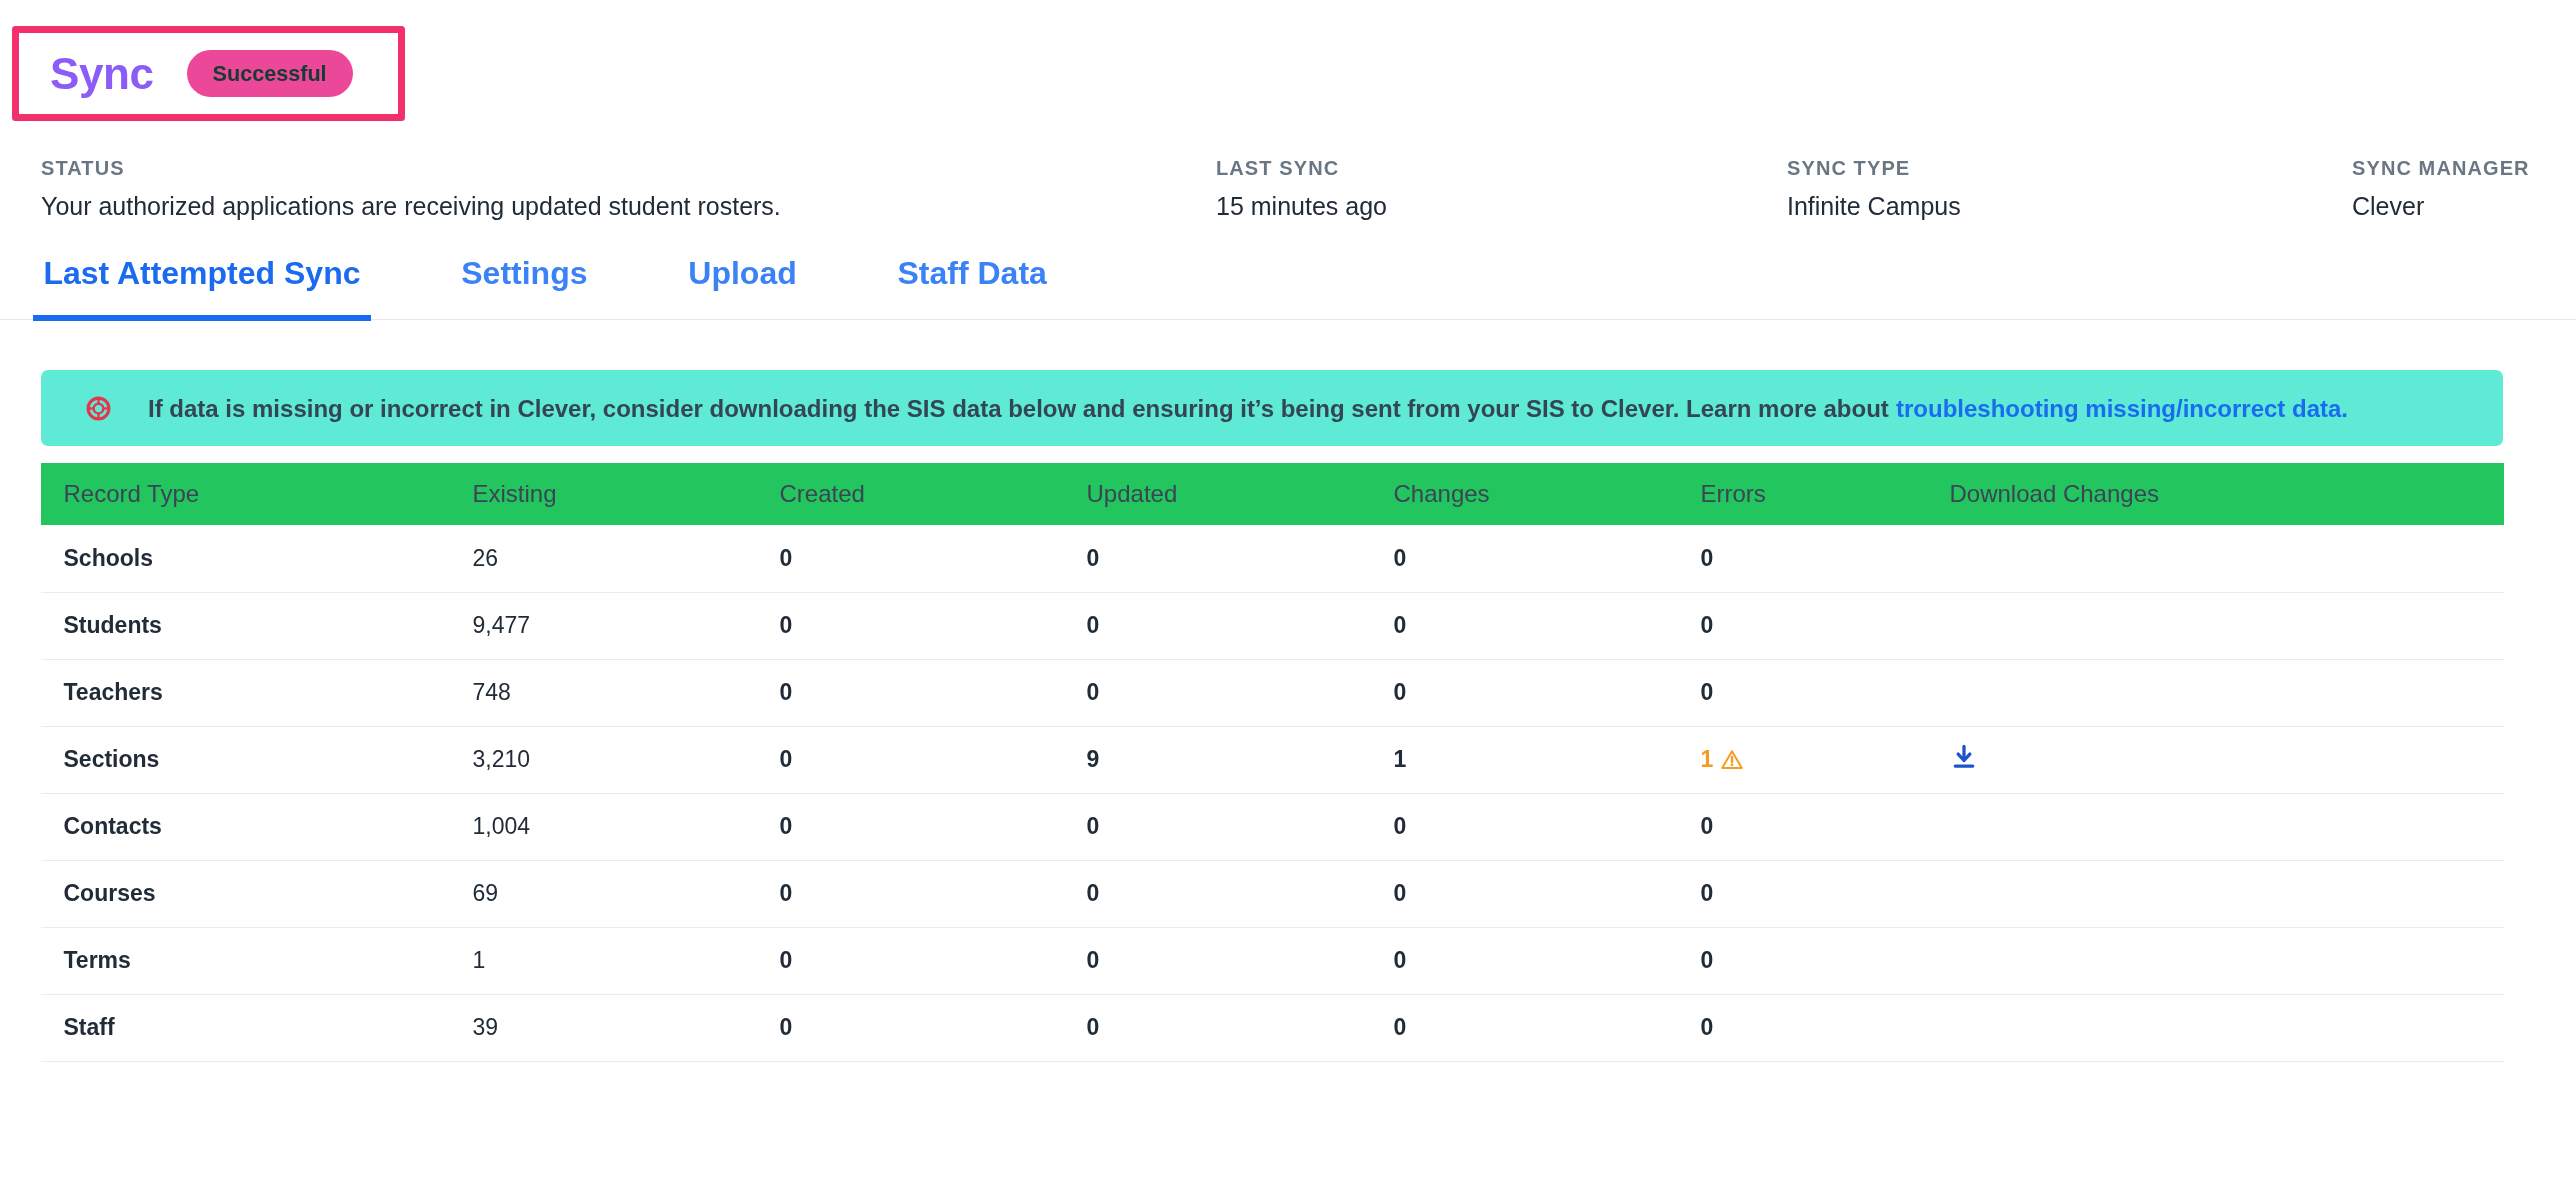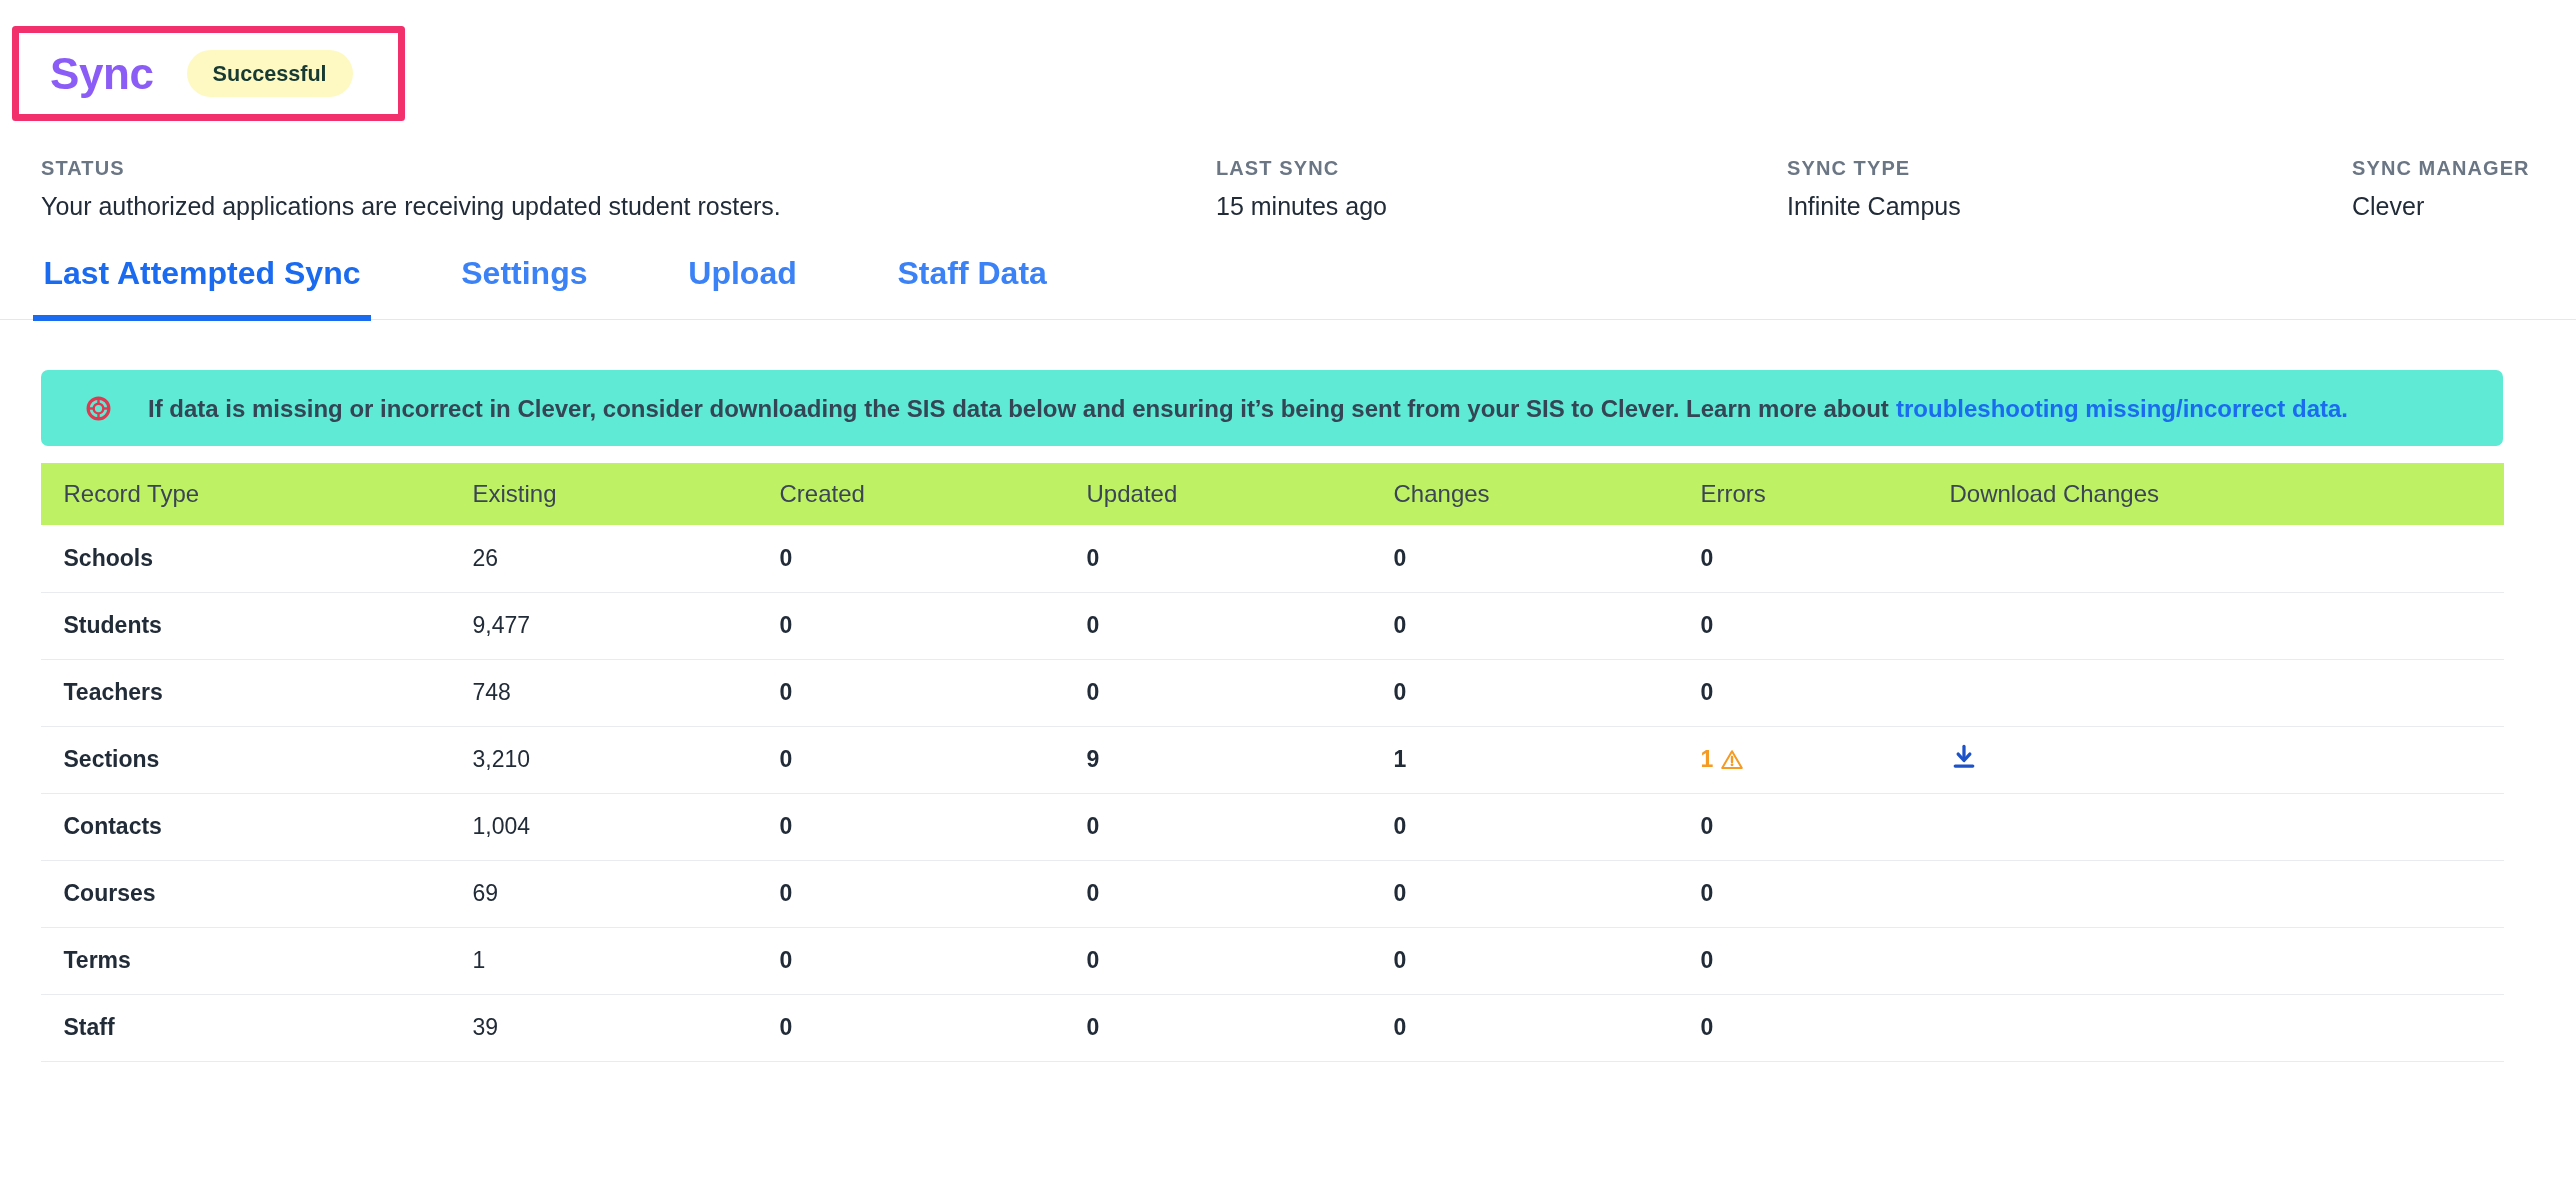--- a/index.html
+++ b/index.html
@@ -23,21 +23,21 @@
     margin: 26px 0 0 12px;
     padding: 15.6px 45px 15.6px 31px;
   }
   .page-title {
     font-size: 44px;
     font-weight: 600;
     color: #8b5cf6;
     letter-spacing: -0.4px;
   }
   .status-badge {
-    background: #fef9c3;
+    background: #ec4899;
     color: #173a32;
     font-size: 21.6px;
     font-weight: 700;
     padding: 10.4px 26px;
     border-radius: 35px;
     white-space: nowrap;
   }
 
   
   .info-row {
@@ -111,21 +111,21 @@
   }
 
   
   .sync-table {
     margin: 17.3px 41px 0 41px;
     width: 2462px;
     border-collapse: collapse;
     table-layout: fixed;
   }
   .sync-table thead tr {
-    background: #bef264;
+    background: #22c55e;
     height: 62px;
   }
   .sync-table th {
     font-size: 24px;
     font-weight: 400;
     color: #3c4555;
     text-align: left;
     padding-left: 22.5px;
   }
   .sync-table tbody tr {

